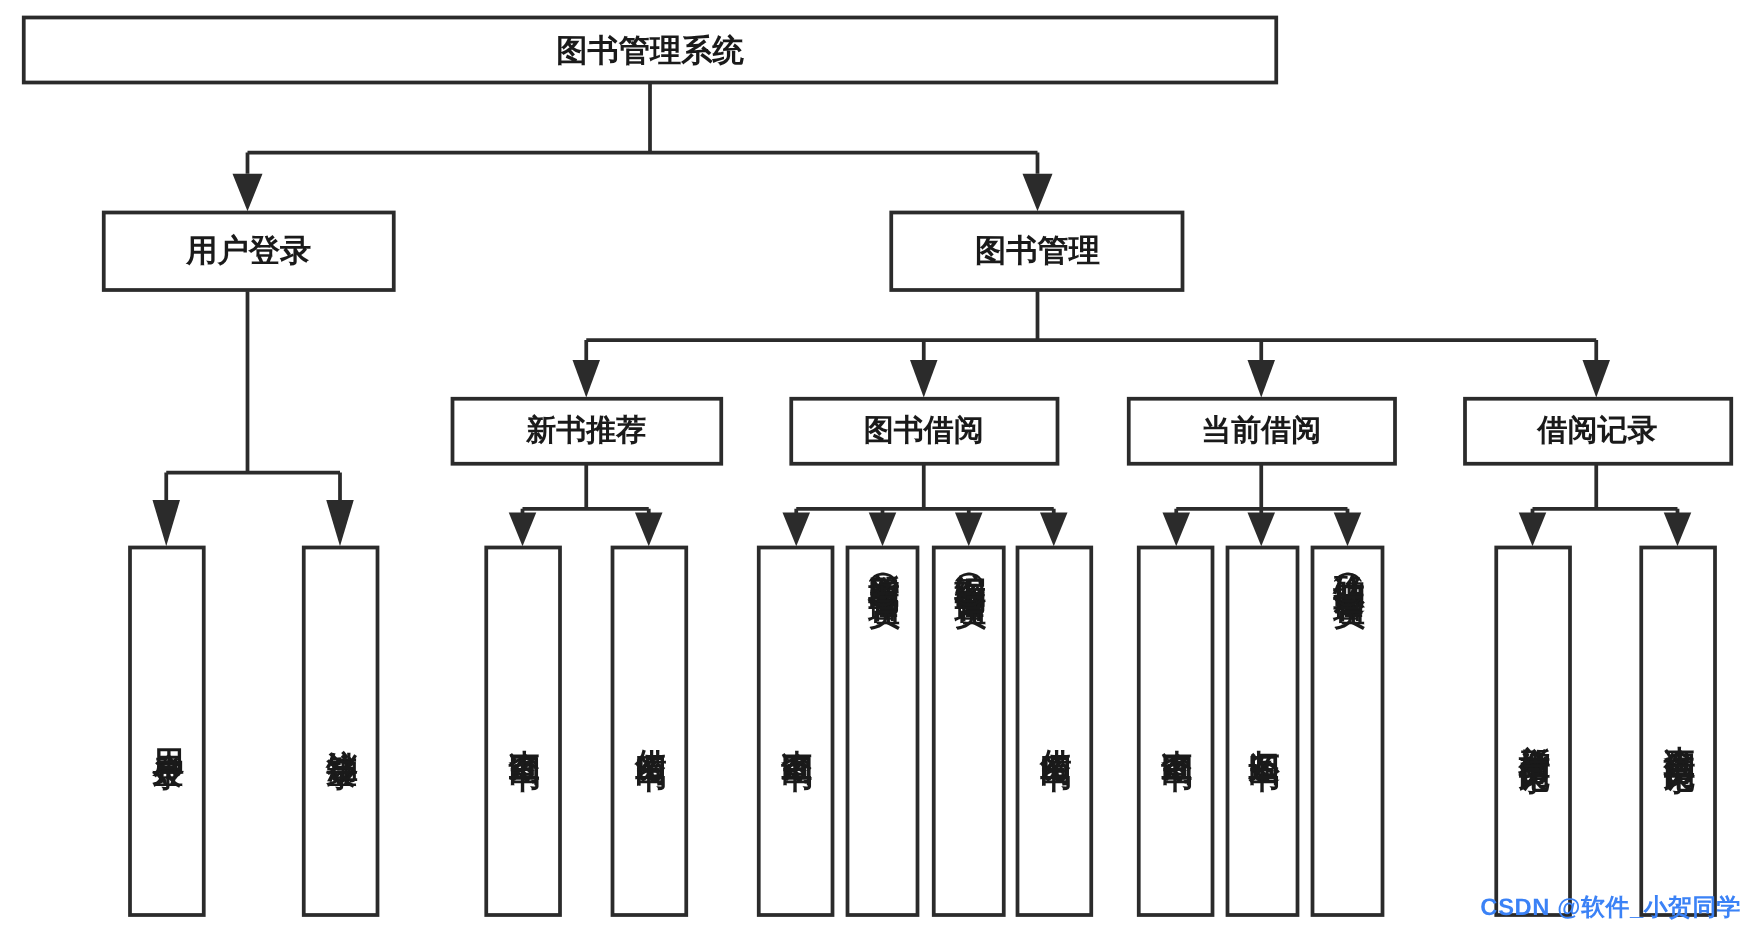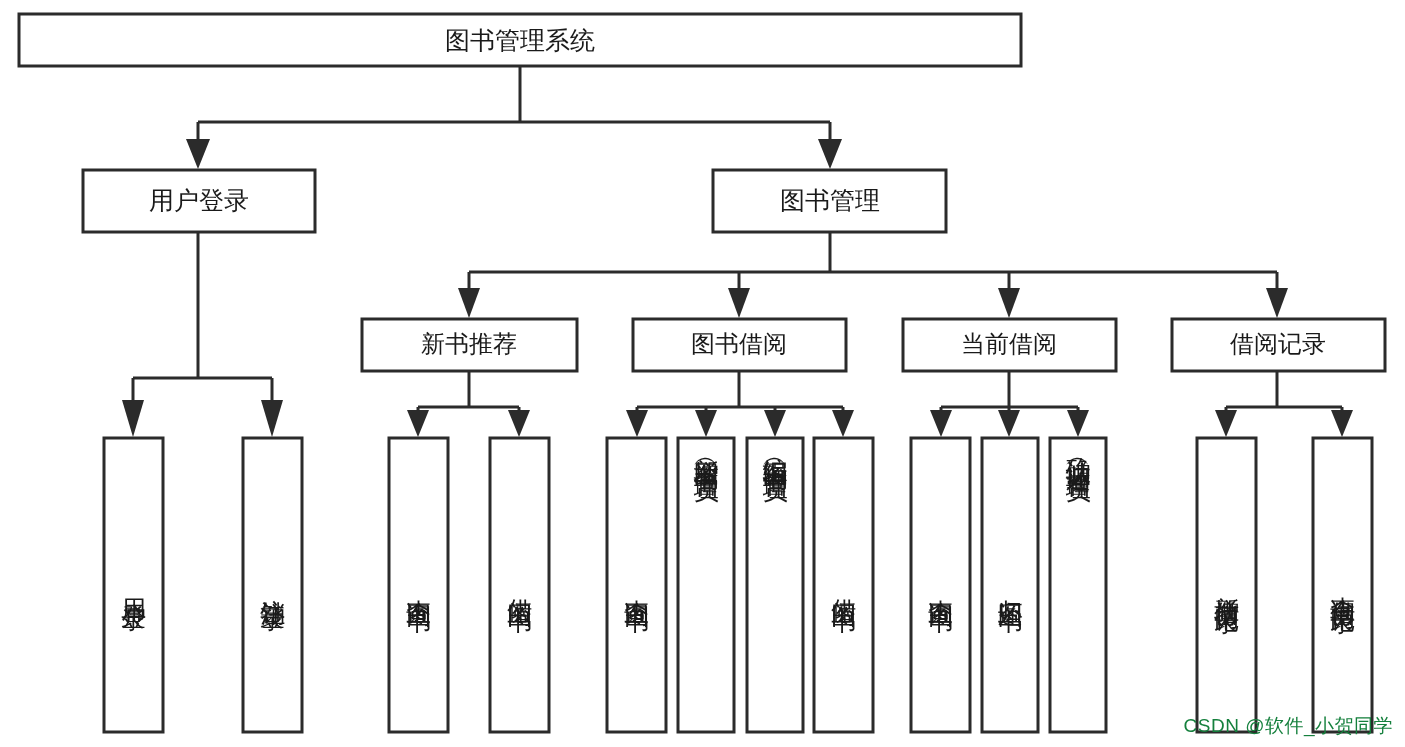--- a/index.html
+++ b/index.html
@@ -9,20 +9,21 @@
   }
   body {
     font-family: "Liberation Sans", "DejaVu Sans", sans-serif;
   }
   #diagram-root {
     position: relative;
     width: 1405px;
     height: 743px;
     background: #ffffff;
     overflow: hidden;
+    font-weight: bold;
   }
   svg#flow {
     position: absolute;
     left: 0;
     top: 0;
     width: 1405px;
     height: 747px;
     display: block;
   }
   .node-box {
@@ -70,21 +71,21 @@
     color: #1a1a1a;
     white-space: nowrap;
     text-align: center;
   }
   .watermark {
     position: absolute;
     right: 12px;
     bottom: 4px;
     font-family: "Liberation Sans", "DejaVu Sans", sans-serif;
     font-size: 19px;
-    color: #15803d;
+    color: #3b82f6;
     letter-spacing: 0.5px;
     white-space: nowrap;
   }
 </style>
 </head>
 <body>
 
 <div id="diagram-root">
 
   <svg id="flow" viewBox="0 0 1405 747" xmlns="http://www.w3.org/2000/svg">

